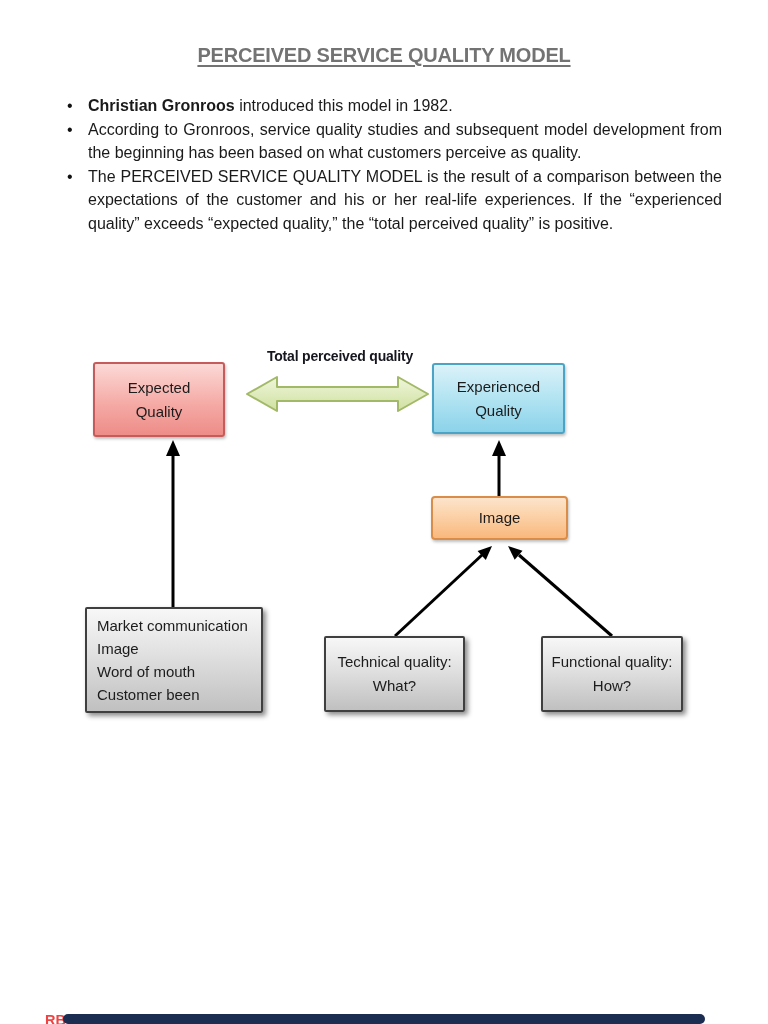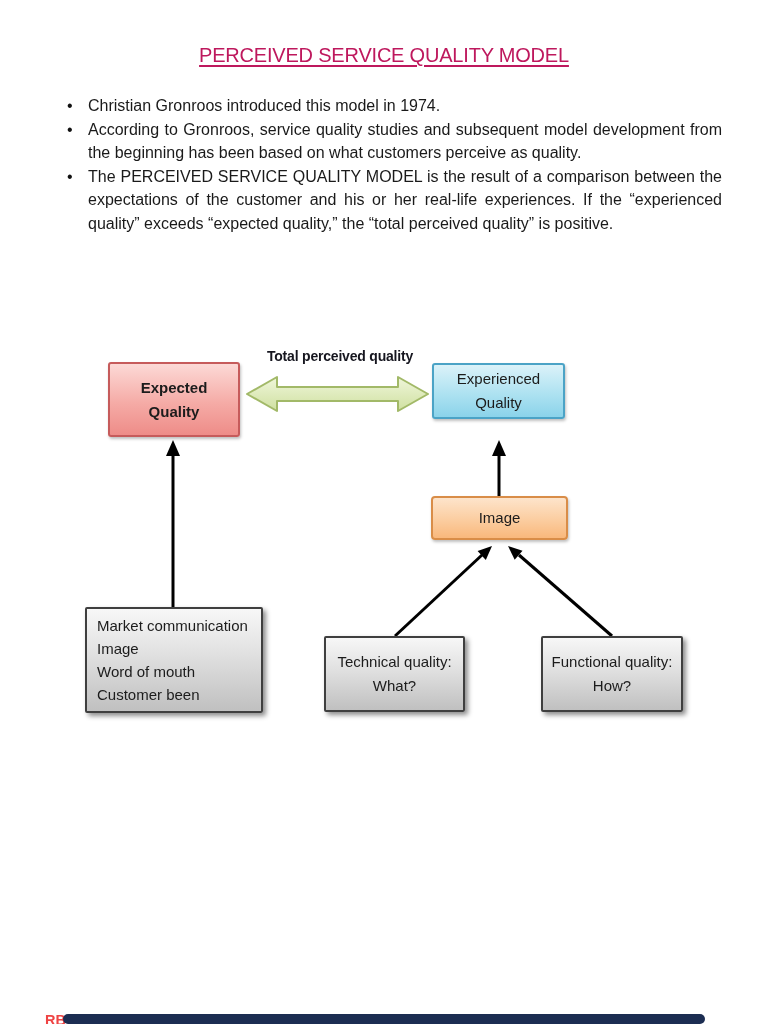--- a/index.html
+++ b/index.html
@@ -13,26 +13,26 @@
     color: #1a1a1a;
     overflow: hidden;
   }
   .title {
     position: absolute;
     top: 44px;
     left: 0;
     width: 100%;
     text-align: center;
     font-size: 20px;
-    font-weight: normal;
+    font-weight: bold;
     letter-spacing: -0.2px;
     text-decoration: underline;
     text-decoration-thickness: 2px;
     text-underline-offset: 3px;
-    color: #be185d;
+    color: #737373;
   }
   .bullets {
     position: absolute;
     top: 94px;
     left: 88px;
     width: 634px;
     list-style: none;
     font-size: 16px;
     line-height: 23.5px;
   }
@@ -42,44 +42,43 @@
   }
   .bullets li::before {
     content: "\2022";
     position: absolute;
     left: -21px;
     top: 0;
     font-size: 16px;
     color: #111111;
   }
   .bullets li.just { text-align: justify; }
-  .b { font-weight: normal; }
+  .b { font-weight: bold; }
 
   
   .dbox {
     position: absolute;
     display: flex;
     flex-direction: column;
     align-items: center;
     justify-content: center;
     text-align: center;
     font-size: 15px;
     line-height: 24px;
     color: #1c1c1c;
     border-radius: 3px;
   }
   .box-expected {
-    left: 108px; top: 362px; width: 132px; height: 75px;
+    left: 93px; top: 362px; width: 132px; height: 75px;
     background: linear-gradient(to bottom, #fcd9d6 0%, #f5aba6 55%, #ee8c88 100%);
     border: 2px solid #c65b5b;
     box-shadow: 1px 2px 3px rgba(0,0,0,0.25);
-    font-weight: bold;
   }
   .box-experienced {
-    left: 432px; top: 363px; width: 133px; height: 56px;
+    left: 432px; top: 363px; width: 133px; height: 71px;
     background: linear-gradient(to bottom, #dbf2f9 0%, #aee2f1 55%, #8bd3ea 100%);
     border: 2px solid #4ba3c6;
     box-shadow: 1px 2px 3px rgba(0,0,0,0.25);
   }
   .box-image {
     left: 431px; top: 496px; width: 137px; height: 44px;
     background: linear-gradient(to bottom, #fde4cb 0%, #fbcda0 55%, #f9b87c 100%);
     border: 2px solid #d98d48;
     box-shadow: 1px 2px 3px rgba(0,0,0,0.25);
     border-radius: 4px;
@@ -132,21 +131,21 @@
   }
 </style>
 </head>
 <body>
 
 <div class="page">
 
   <div class="title">PERCEIVED SERVICE QUALITY MODEL</div>
 
   <ul class="bullets">
-    <li><span class="b">Christian Gronroos</span><span> introduced this model in 1974.</span></li>
+    <li><span class="b">Christian Gronroos</span><span> introduced this model in 1982.</span></li>
     <li class="just"><span>According to Gronroos, service quality studies and subsequent model development from the beginning has been based on what customers perceive as quality.</span></li>
     <li class="just"><span>The PERCEIVED SERVICE QUALITY MODEL is the result of a comparison between the expectations of the customer and his or her real-life experiences. If the “experienced quality” exceeds “expected quality,” the “total perceived quality” is positive.</span></li>
   </ul>
 
   <svg class="arrow-svg" viewBox="0 0 768 1024" xmlns="http://www.w3.org/2000/svg" aria-hidden="true">
     <defs>
       <linearGradient id="greenGrad" x1="0" y1="0" x2="0" y2="1">
         <stop offset="0" stop-color="#eff6da"></stop>
         <stop offset="1" stop-color="#cfe0a0"></stop>
       </linearGradient>

